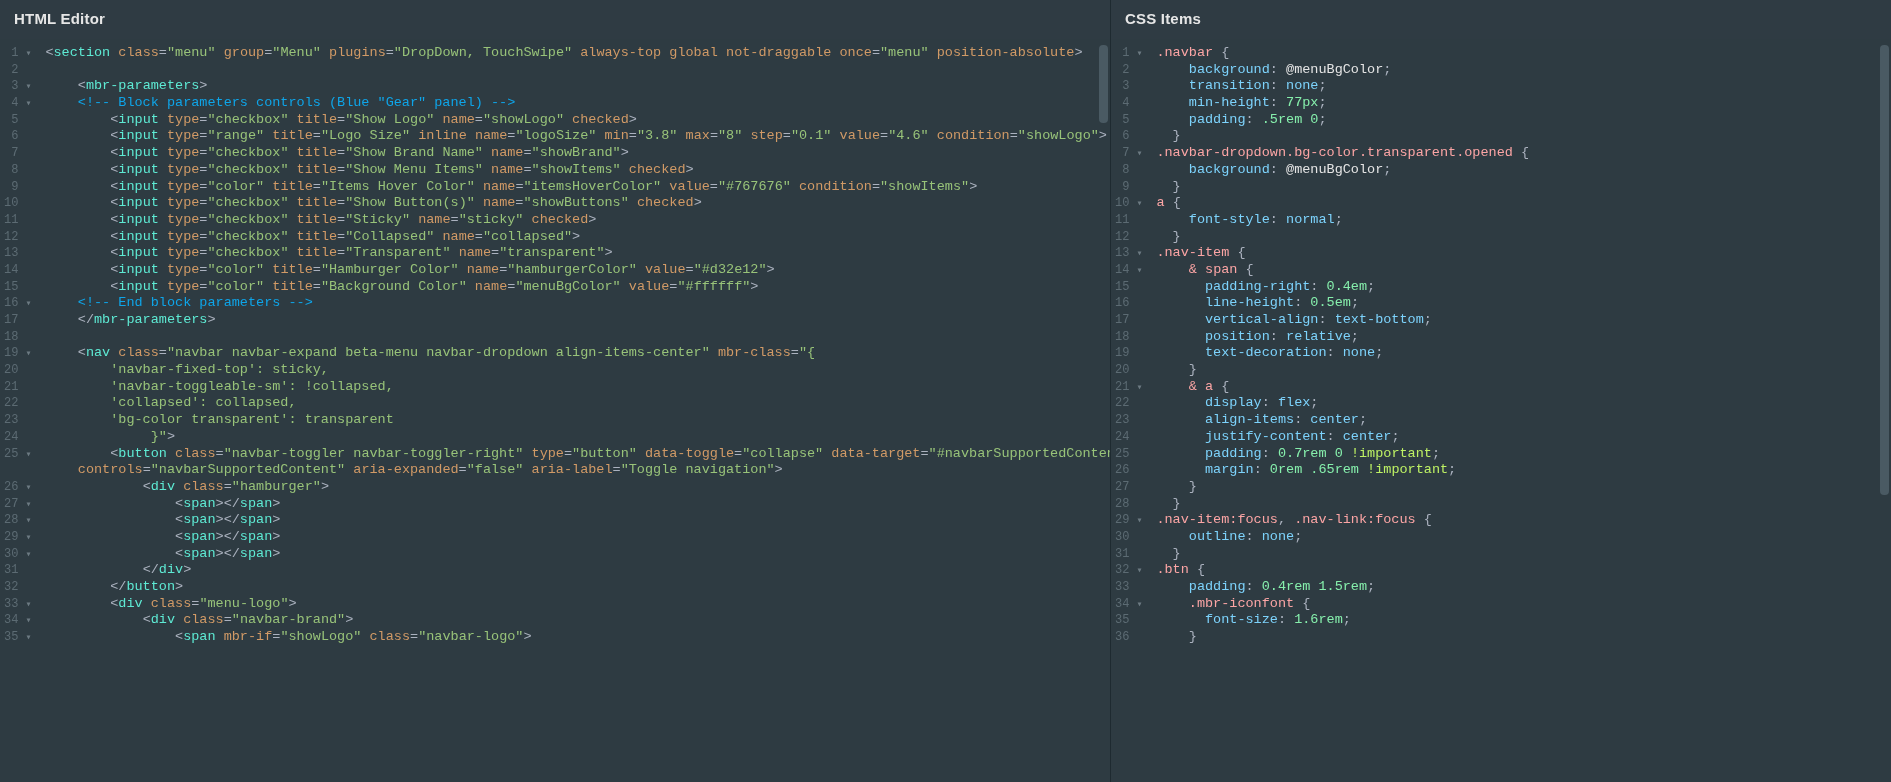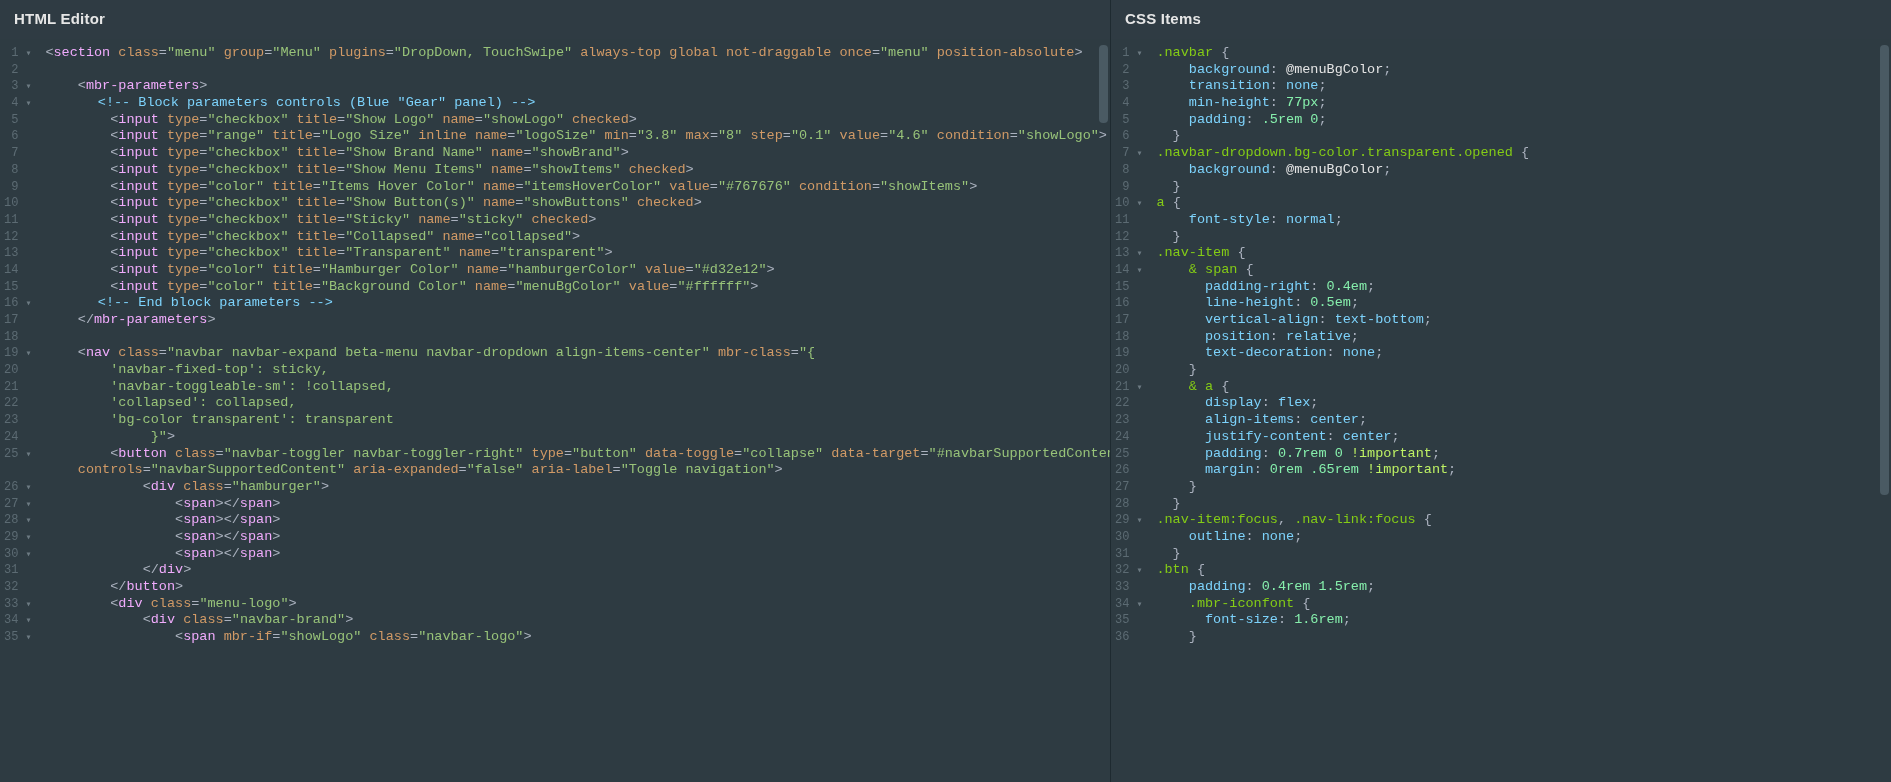--- a/index.html
+++ b/index.html
@@ -76,26 +76,26 @@
   position: absolute;
   left: 0;
   width: 9px;
   background: #4a5a63;
   border-radius: 4px;
 }
 .panel-left .scrollbar-thumb { top: 0; height: 78px; }
 .panel-right .scrollbar-thumb { top: 0; height: 450px; }
 
 
-.t  { color: #f0abfc; }        
+.t  { color: #5eead4; }        
 .an { color: #d19a66; }        
 .av { color: #98c379; }        
 .p  { color: #abb2bf; }        
-.c  { color: #7dd3fc; font-style: normal; margin-left: 20px; } 
-.sel{ color: #84cc16; }        
+.c  { color: #0ea5e9; font-style: normal; } 
+.sel{ color: #fca5a5; }        
 .prop{ color: #7dd3fc; }       
 .val { color: #86efac; }       
 .var { color: #e5e5e5; }       
 .kw { color: #bef264; font-family: Liberation Mono, monospace; }        
 .br { color: #abb2bf; }        
 </style>
 </head>
 <body>
 
 <div class="workspace">

